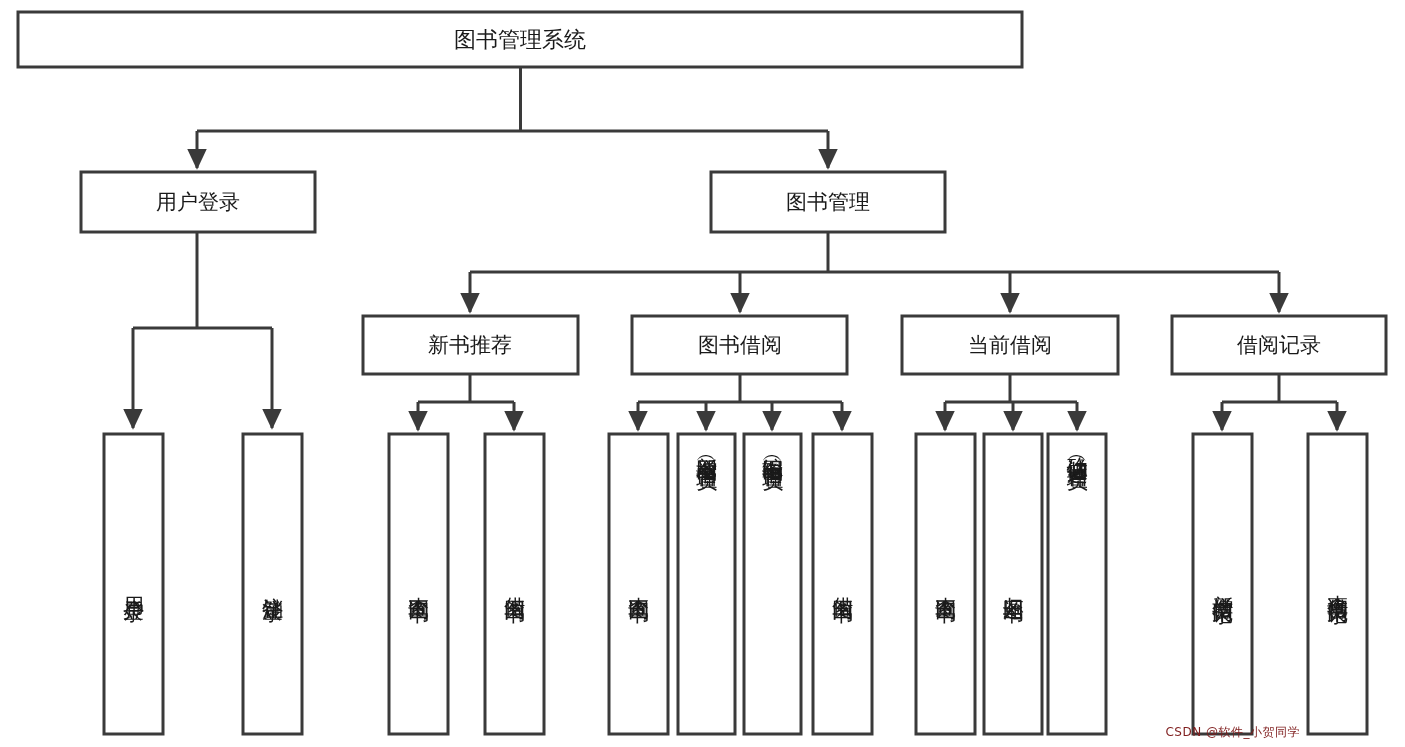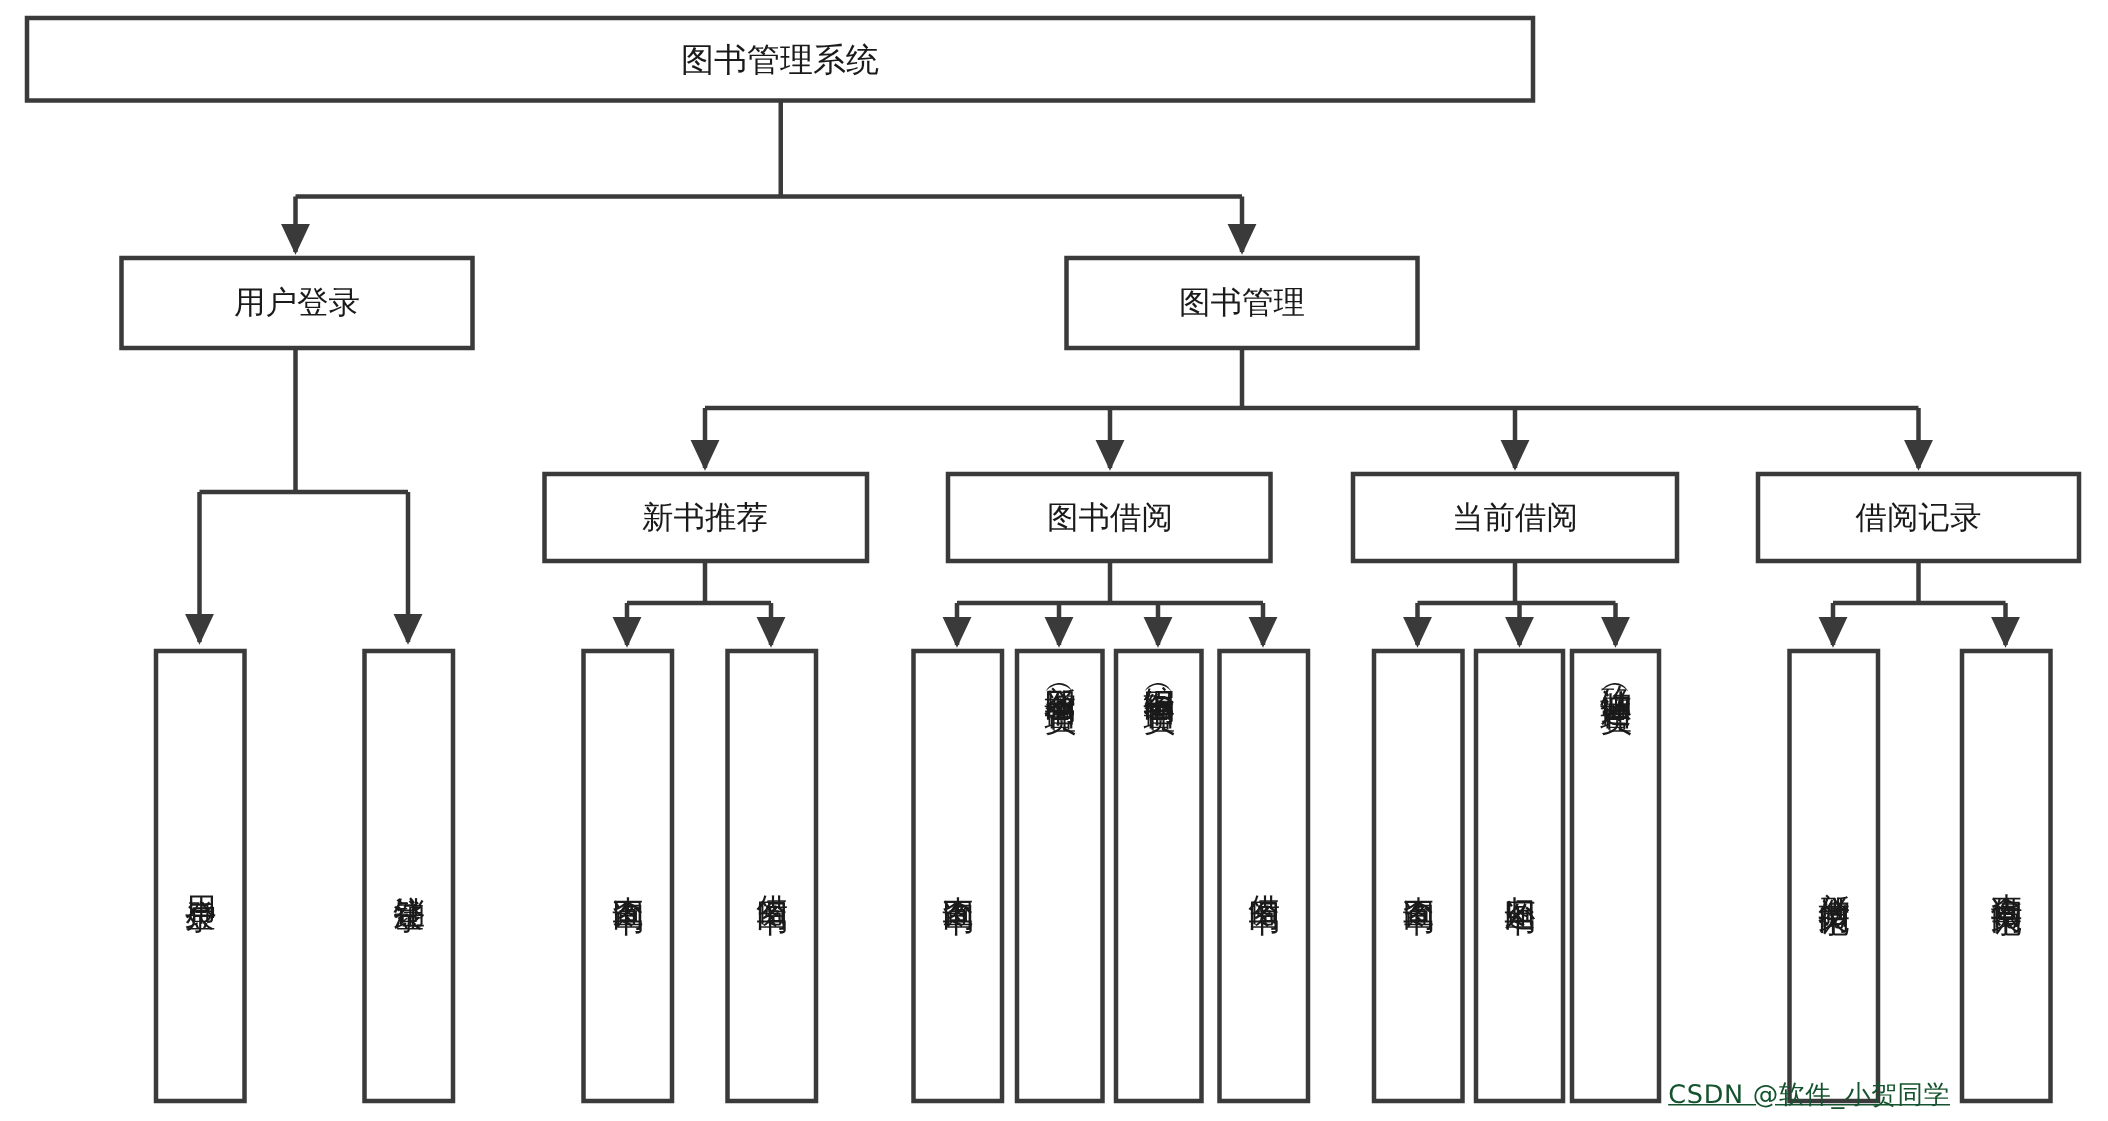--- a/index.html
+++ b/index.html
@@ -67,25 +67,24 @@
     color: #1a1a1a;
     letter-spacing: 2px;
     white-space: nowrap;
     text-align: center;
   }
   .watermark {
     position: absolute;
     right: 8px;
     bottom: 6px;
     font-family: "DejaVu Sans", "Liberation Sans", sans-serif;
-    font-size: 17px;
-    color: #14532d;
+    font-size: 12px;
+    color: #7f1d1d;
     letter-spacing: 0.5px;
     white-space: nowrap;
-    text-decoration: underline;
   }
 </style>
 </head>
 <body>
 
 <div id="diagram-root">
 
   <svg class="flow" viewBox="0 0 1405 747" xmlns="http://www.w3.org/2000/svg">
     <defs>
       <marker id="arrow" viewBox="0 0 12 12" refX="10.5" refY="6" markerWidth="7.2" markerHeight="7.2" orient="auto-start-reverse">

